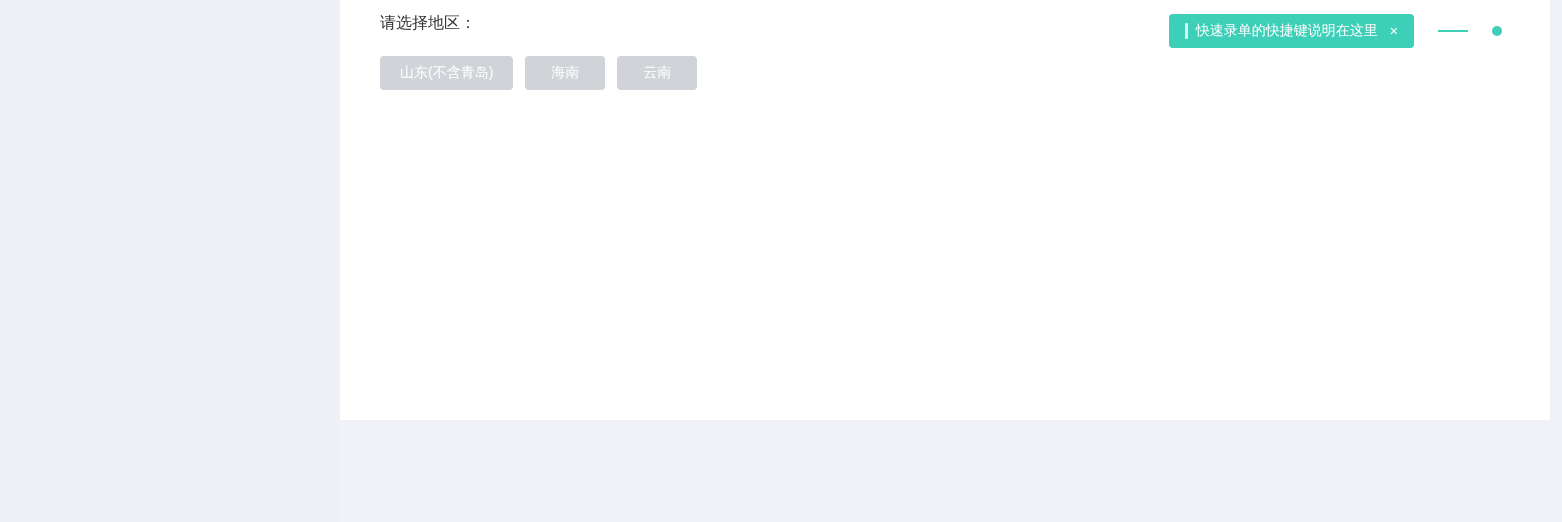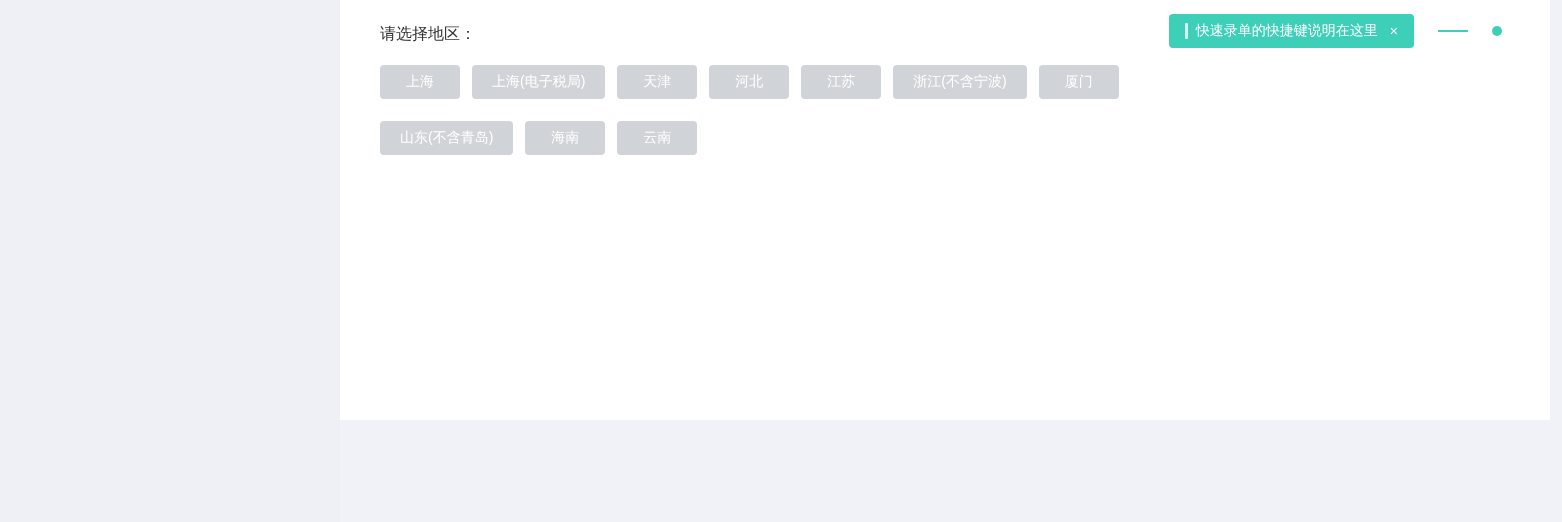--- a/index.html
+++ b/index.html
@@ -26,21 +26,21 @@
       background: #eef0f5;
     }
 
     .main-content {
       position: absolute;
       left: 340px;
       top: 0;
       right: 12px;
       height: 420px;
       background: #ffffff;
-      padding: 24px 40px;
+      padding: 13px 40px;
     }
 
     .section-title {
       font-size: 16px;
       color: #333;
       margin-bottom: 20px;
       font-weight: normal;
     }
 
     .region-buttons {
@@ -116,29 +116,20 @@
     }
   </style>
 </head>
 <body>
 
 <div class="sidebar"></div>
 
 <div class="main-content">
   <div class="section-title">请选择地区：</div>
 
-  <div class="region-buttons">
-    <button class="region-btn">上海</button>
-    <button class="region-btn">上海(电子税局)</button>
-    <button class="region-btn">天津</button>
-    <button class="region-btn">河北</button>
-    <button class="region-btn">江苏</button>
-    <button class="region-btn">浙江(不含宁波)</button>
-    <button class="region-btn">厦门</button>
-  </div>
 
   <div class="region-buttons" style="margin-top: 22px;">
     <button class="region-btn">山东(不含青岛)</button>
     <button class="region-btn">海南</button>
     <button class="region-btn">云南</button>
   </div>
 </div>
 
 <div class="tooltip-container">
   <div class="tooltip-bubble">

